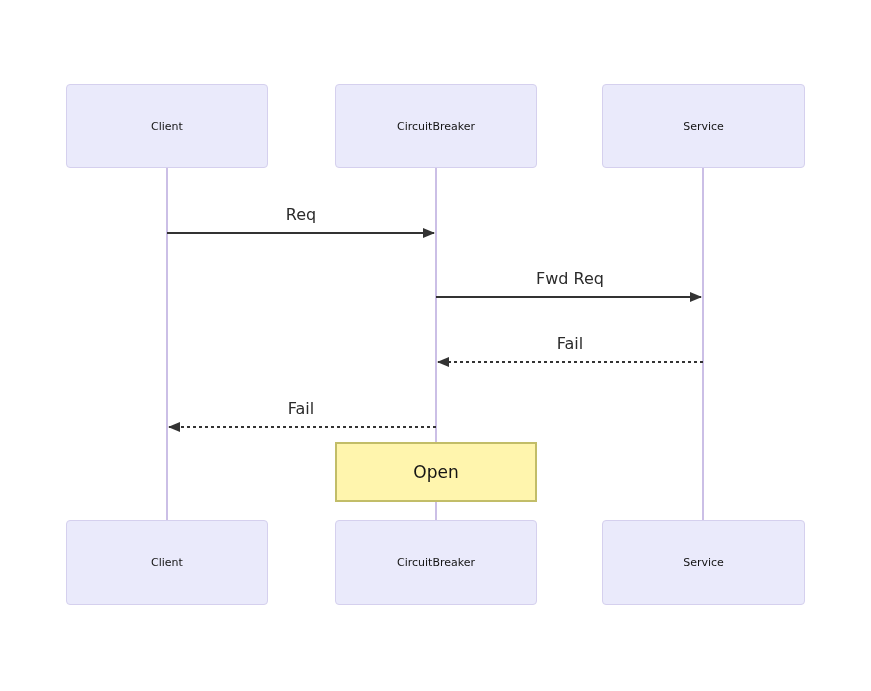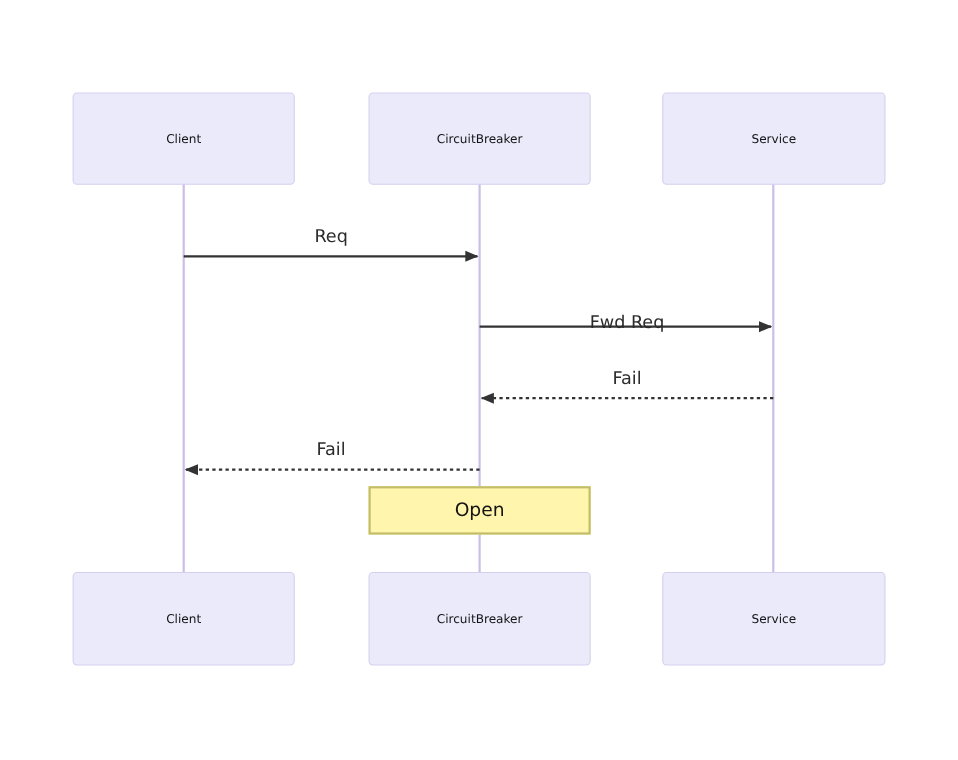--- a/index.html
+++ b/index.html
@@ -70,24 +70,24 @@
   #actor-top-client      { left: 66px;  top: 84px;  width: 202px; }
   #actor-top-cb          { left: 335px; top: 84px;  width: 202px; }
   #actor-top-service     { left: 602px; top: 84px;  width: 203px; }
   #actor-bottom-client   { left: 66px;  top: 520px; width: 202px; }
   #actor-bottom-cb       { left: 335px; top: 520px; width: 202px; }
   #actor-bottom-service  { left: 602px; top: 520px; width: 203px; }
   #lifeline-client       { left: 166px; top: 167px; height: 354px; }
   #lifeline-cb           { left: 435px; top: 167px; height: 354px; }
   #lifeline-service      { left: 702px; top: 167px; height: 354px; }
   #label-msg-0 { left: 301px; bottom: 466px; }
-  #label-msg-1 { left: 570px; bottom: 388px; }
+  #label-msg-1 { left: 570px; bottom: 402px; }
   #label-msg-2 { left: 570px; bottom: 337px; }
   #label-msg-3 { left: 301px; bottom: 272px; }
-  #note-open   { left: 335px; top: 442px; width: 202px; height: 44px; }
+  #note-open   { left: 335px; top: 442px; width: 202px; height: 60px; }
 </style>
 </head>
 <body>
 
 <div class="canvas">
 
   <div class="lifeline" id="lifeline-client"></div>
   <div class="lifeline" id="lifeline-cb"></div>
   <div class="lifeline" id="lifeline-service"></div>
 

